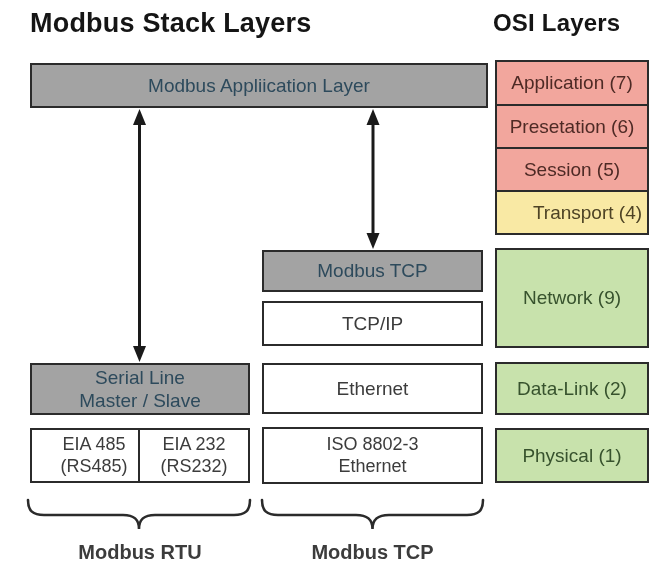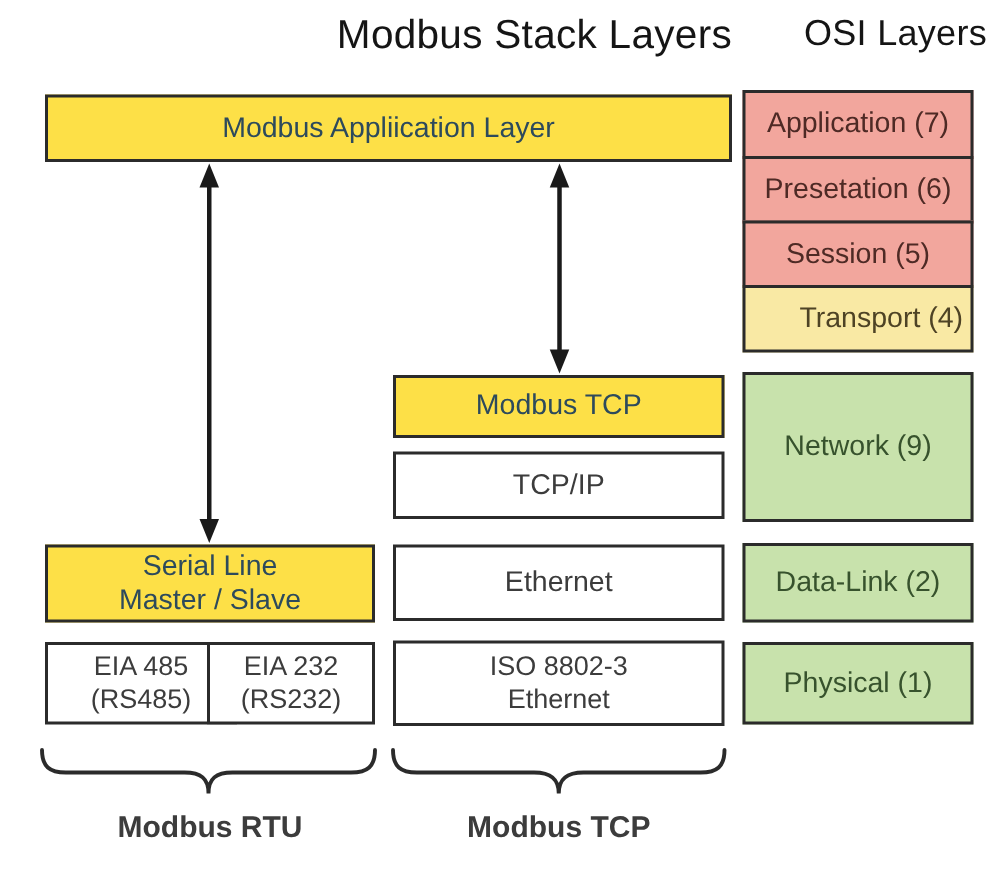--- a/index.html
+++ b/index.html
@@ -6,43 +6,43 @@
   .canvas {
     position: relative;
     width: 665px;
     height: 586px;
     background: #ffffff;
     font-family: "Liberation Sans", sans-serif;
     overflow: hidden;
   }
   .title {
     position: absolute;
-    text-align: right;
-    font-weight: normal;
+    text-align: left;
+    font-weight: bold;
     color: #151515;
     letter-spacing: 0.2px;
   }
   .title-modbus { left: 30px; top: 8px; width: 458px; font-size: 27px; }
   .title-osi   { left: 493px; top: 9px; width: 165px; font-size: 24px; }
 
   .box {
     position: absolute;
     box-sizing: border-box;
     border: 2px solid #2b2b2b;
     display: flex;
     flex-direction: column;
     align-items: center;
     justify-content: center;
     text-align: center;
     font-size: 19px;
     line-height: 1.22;
     background: #ffffff;
     color: #3c3c3c;
   }
-  .blue  { background: #fde047; color: #2d4a5c; }
+  .blue  { background: #a3a3a3; color: #2d4a5c; }
   .whitebox { background: #ffffff; color: #3c3c3c; }
   .osi-salmon { color: #4e2a25; }
   .osi-yellow { color: #4e4325; padding-left: 31px; }
   .osi-green  { color: #37522d; }
   .small { font-size: 18px; }
 
   .overlay {
     position: absolute;
     left: 0; top: 0;
     width: 665px; height: 586px;

